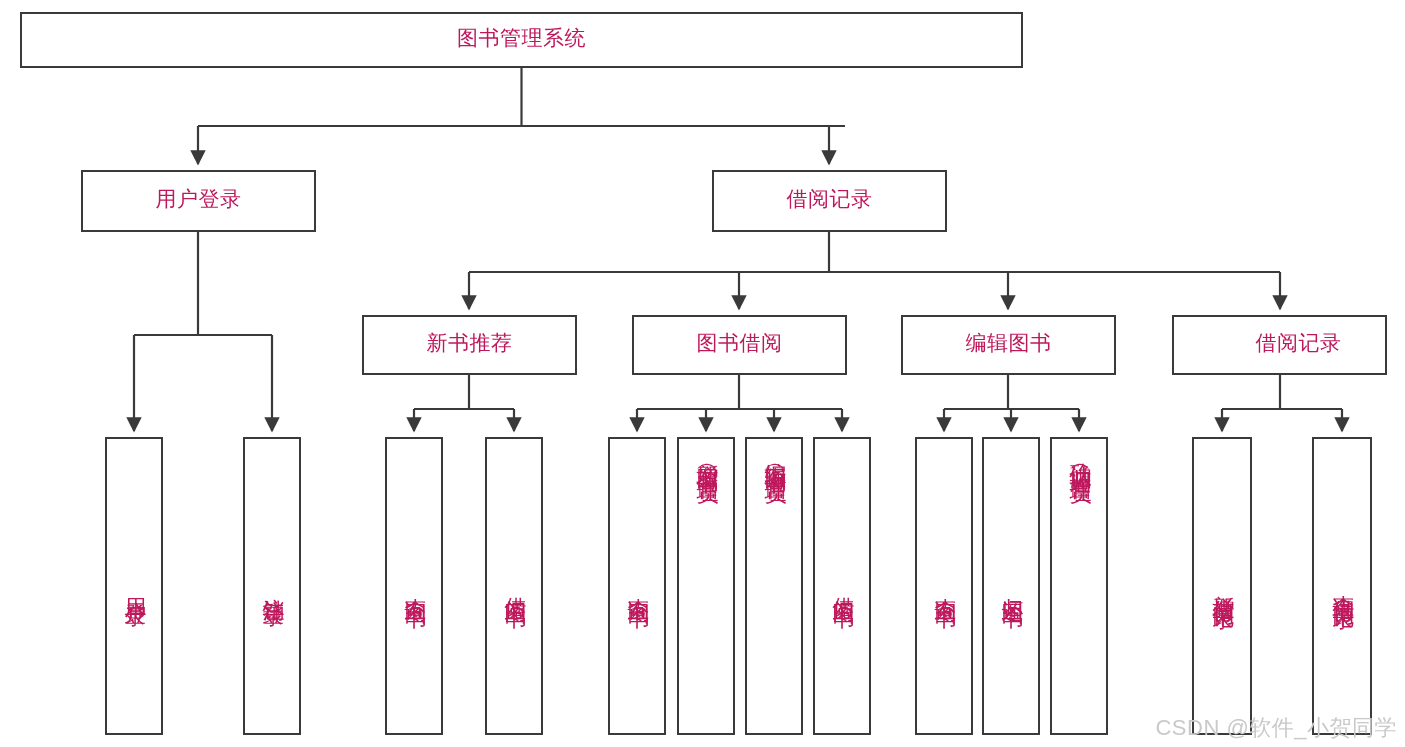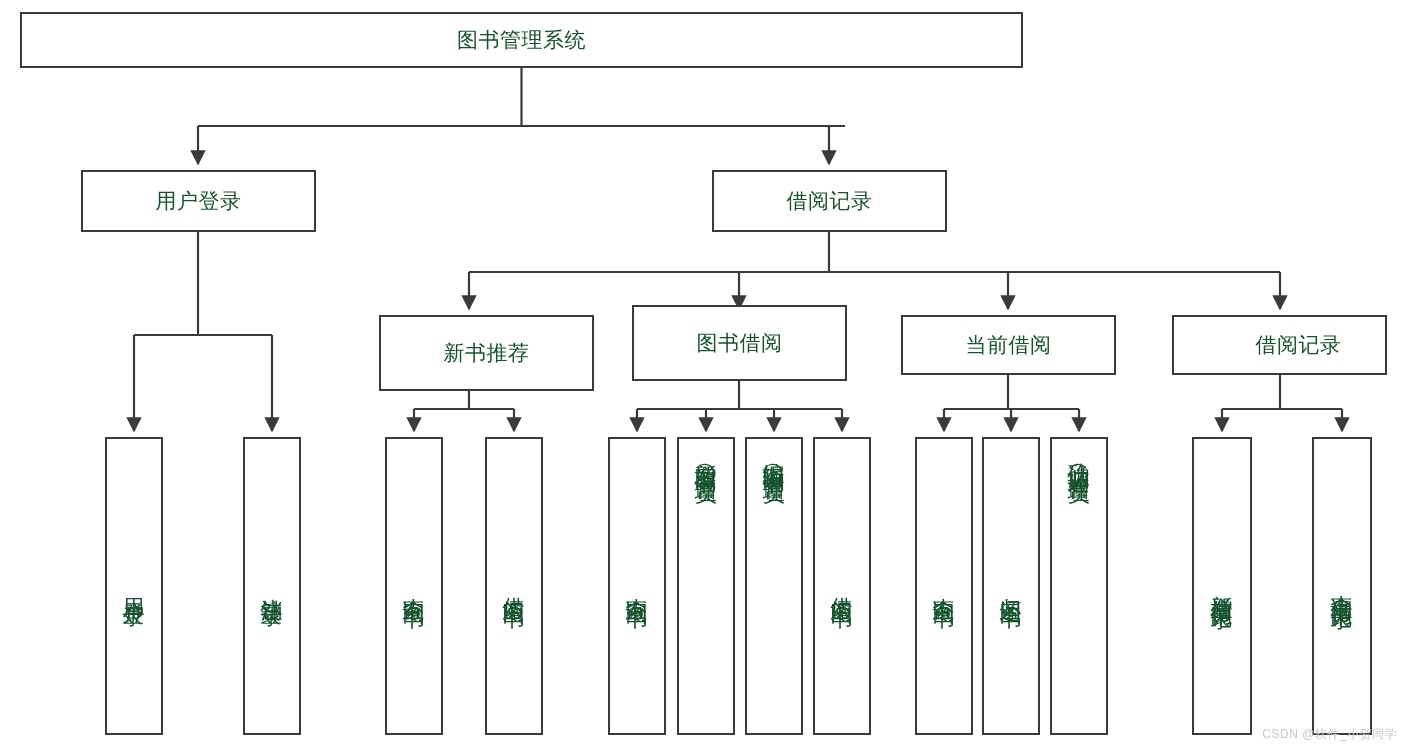--- a/index.html
+++ b/index.html
@@ -33,21 +33,22 @@
     display: flex;
     align-items: center;
     justify-content: center;
     color: #1a1a1a;
   }
   .node-label {
     font-size: 21px;
     line-height: 1.25;
     letter-spacing: 0.5px;
     white-space: nowrap;
-    color: #14532d;
+    color: #be185d;
+    font-family: Liberation Mono, monospace;
   }
   .node.vertical {
     align-items: flex-start;
     justify-content: center;
     padding-top: 6px;
   }
   .node.vertical .node-label {
     writing-mode: vertical-rl;
     text-orientation: upright;
     white-space: normal;
@@ -61,21 +62,21 @@
     margin-bottom: auto;
   }
   .node.vertical.center {
     align-items: center;
     padding-top: 0;
   }
   #watermark {
     position: absolute;
     right: 8px;
     bottom: 4px;
-    font-size: 12px;
+    font-size: 22px;
     color: #c9c9c9;
     letter-spacing: 0.5px;
     white-space: nowrap;
     font-family: "Liberation Sans", "DejaVu Sans", sans-serif;
   }
 </style>
 </head>
 <body>
 
 <div id="canvas">
@@ -134,28 +135,28 @@
     <span class="node-label">图书管理系统</span>
   </div>
 
   <div class="node" id="node-l2-0" style="left: 81px; top: 170px; width: 235px; height: 62px;">
     <span class="node-label">用户登录</span>
   </div>
   <div class="node" id="node-l2-1" style="left: 712px; top: 170px; width: 235px; height: 62px;">
     <span class="node-label">借阅记录</span>
   </div>
 
-  <div class="node" id="node-l3-0" style="left: 379px; top: 315px; width: 215px; height: 76px; justify-content: center;">
+  <div class="node" id="node-l3-0" style="left: 362px; top: 315px; width: 215px; height: 60px; justify-content: center;">
     <span class="node-label">新书推荐</span>
   </div>
-  <div class="node" id="node-l3-1" style="left: 632px; top: 305px; width: 215px; height: 76px;">
+  <div class="node" id="node-l3-1" style="left: 632px; top: 315px; width: 215px; height: 60px;">
     <span class="node-label">图书借阅</span>
   </div>
   <div class="node" id="node-l3-2" style="left: 901px; top: 315px; width: 215px; height: 60px;">
-    <span class="node-label">当前借阅</span>
+    <span class="node-label">编辑图书</span>
   </div>
   <div class="node" id="node-l3-3" style="left: 1172px; top: 315px; width: 215px; height: 60px; padding-left: 38px;">
     <span class="node-label">借阅记录</span>
   </div>
 
   <div class="node vertical center" id="node-leaf-0" style="left: 105px; top: 437px; width: 58px; height: 298px;">
     <span class="node-label">用户登录</span>
   </div>
   <div class="node vertical center" id="node-leaf-1" style="left: 243px; top: 437px; width: 58px; height: 298px;">
     <span class="node-label">注销登录</span>

